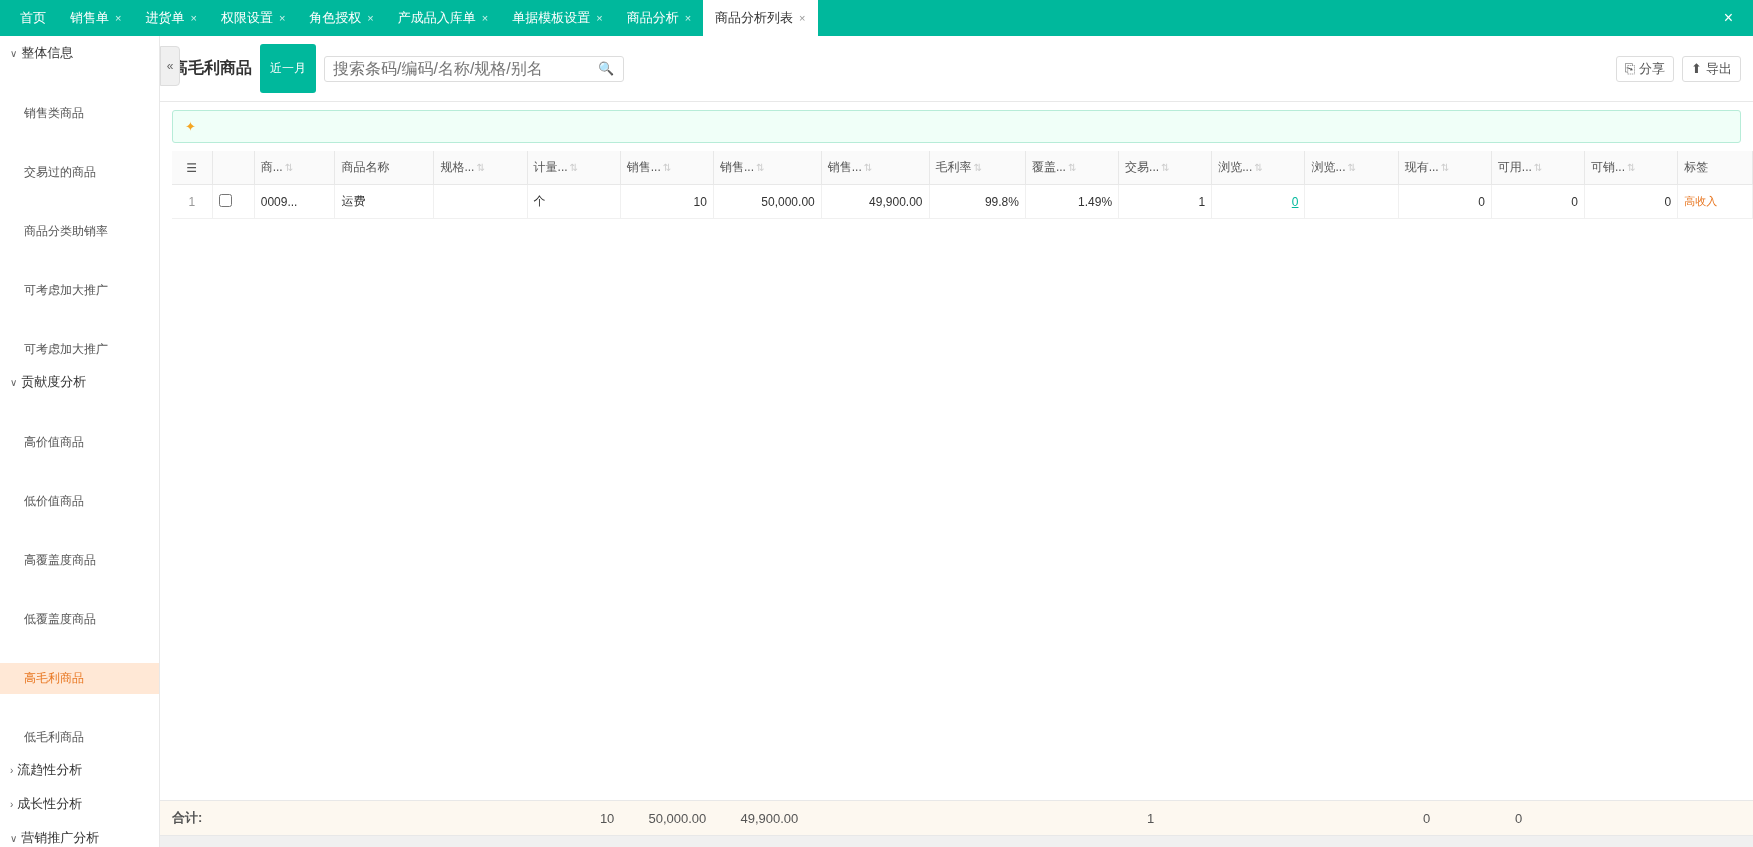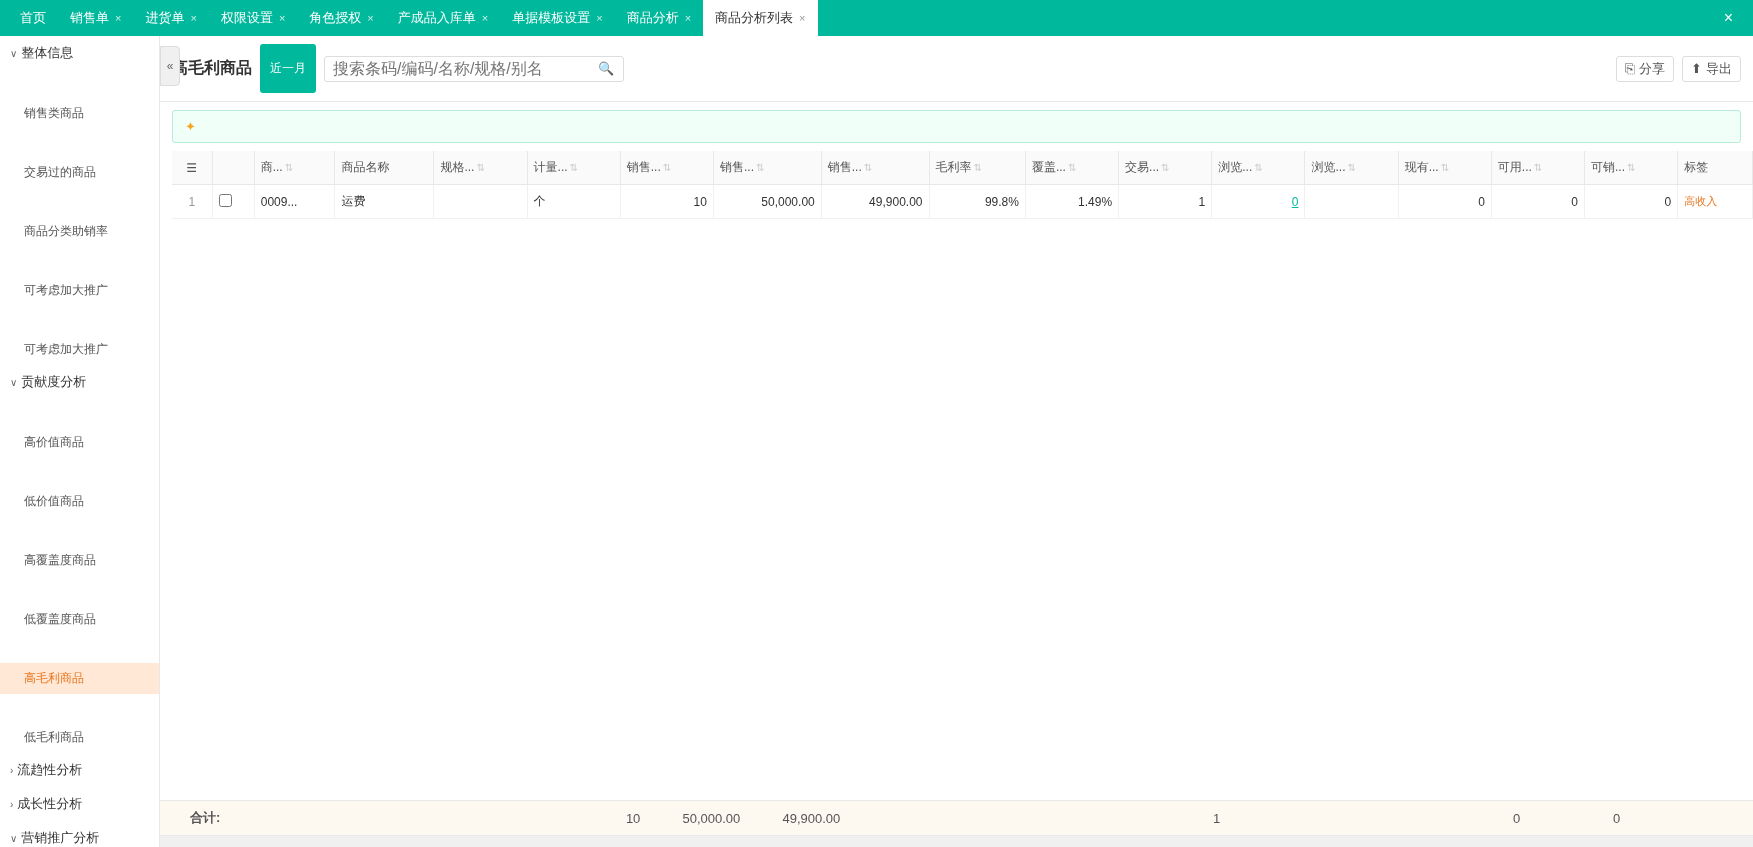--- a/index.html
+++ b/index.html
@@ -202,24 +202,24 @@
     }
     td:first-child { text-align: center; color: #999; }
     td.num { text-align: right; }
     .tag-high { color: #e87722; font-size: 11px; }
     .tag-link { color: #00b89c; text-decoration: underline; cursor: pointer; }
 
     
     .table-footer {
       background: #fdf8f0;
       border-top: 1px solid #e8e8e8;
-      padding: 8px 30px;
-      display: flex;
-      align-items: center;
-      gap: 20px;
+      padding: 8px 12px;
+      display: flex;
+      align-items: center;
+      gap: 12px;
       font-size: 12px;
       color: #555;
       flex-shrink: 0;
     }
     .footer-label { font-weight: bold; }
     .footer-val { min-width: 80px; text-align: right; }
 
     
     .scrollbar-area {
       height: 12px;

